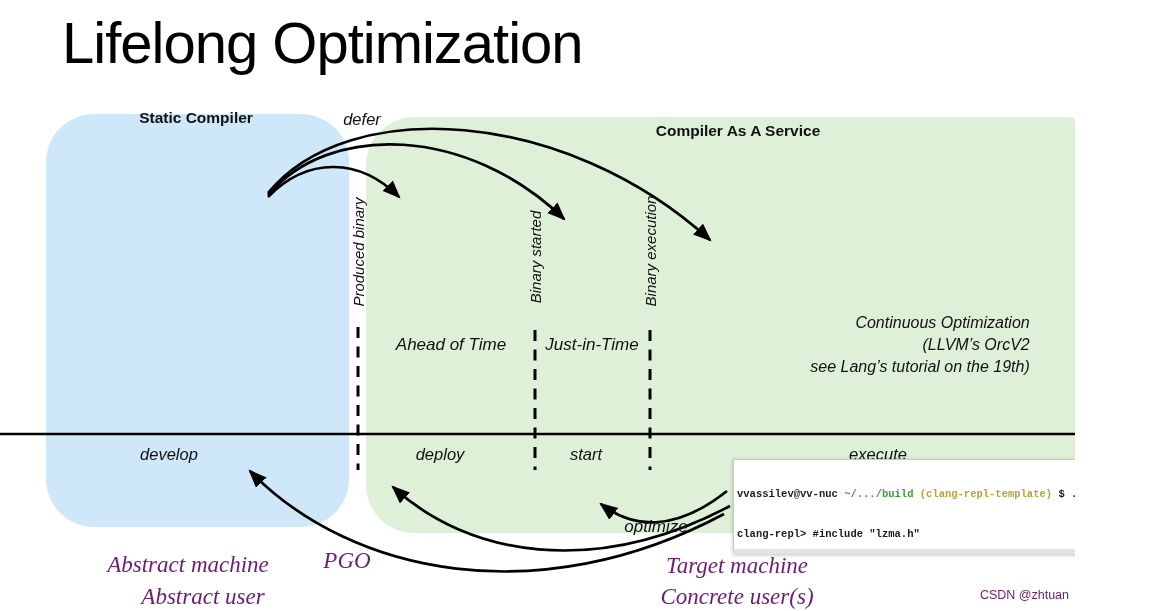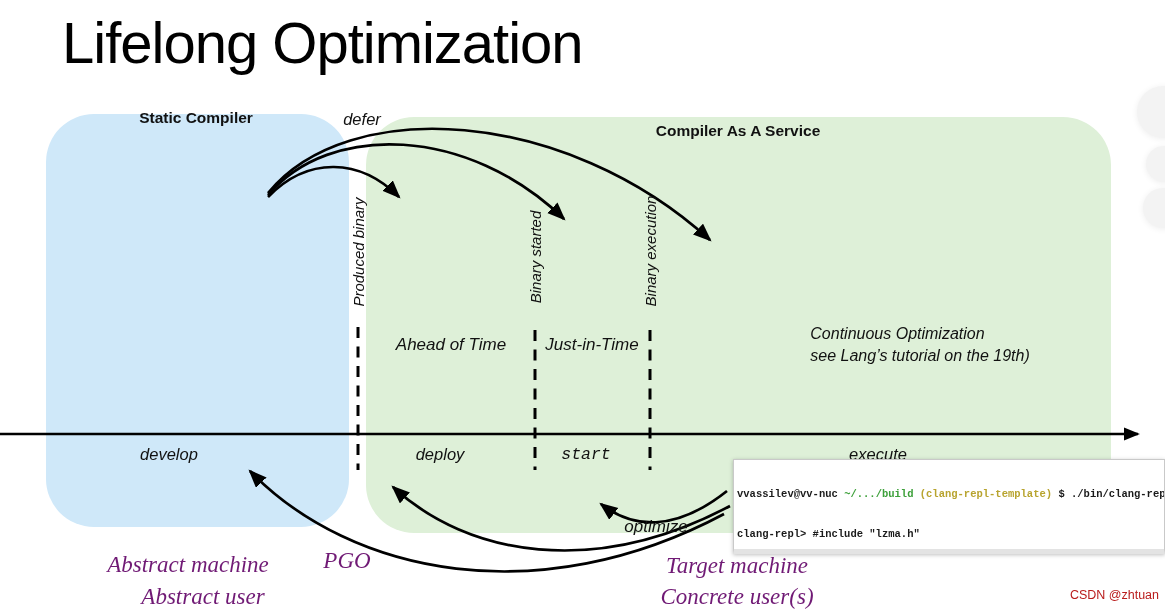--- a/index.html
+++ b/index.html
@@ -1,33 +1,33 @@
 <!DOCTYPE html>
 <html><head>
 <meta charset="utf-8">
 <style>
   html,body{margin:0;padding:0;background:#fff;}
   #slide{
-    position:relative;width:1165px;height:611px;background:#ffffff;
+    position:relative;width:1075px;height:611px;background:#ffffff;
     overflow:hidden;font-family:"Liberation Sans",sans-serif;color:#000;
   }
   .abs{position:absolute;}
   .ctr{transform:translate(-50%,-50%);white-space:nowrap;}
   .rot{transform:translate(-50%,-50%) rotate(-90deg);white-space:nowrap;}
   #title{left:62px;top:10px;font-size:58px;line-height:1.15;letter-spacing:-1px;color:#000;}
   .box{border:none;}
   #static-box{left:46px;top:114px;width:303px;height:413px;border-radius:48px;}
   #caas-box{left:366px;top:117px;width:745px;height:416px;border-radius:48px;}
   .box-title{font-size:15.5px;font-weight:bold;color:#111;}
   .phase{font-size:16.5px;font-style:italic;color:#111;}
   .mode{font-size:17px;font-style:italic;color:#111;}
   .mslabel{font-size:15px;font-style:italic;color:#111;}
   .footer{font-size:23px;font-style:italic;color:#701a75;font-family:Liberation Serif, serif;}
   .arrowlabel{font-size:16.5px;font-style:italic;color:#111;}
-  #continuous{left:920px;top:345px;text-align:left;font-size:16px;font-style:italic;line-height:22px;color:#111;}
+  #continuous{left:920px;top:345px;text-align:right;font-size:16px;font-style:italic;line-height:22px;color:#111;}
   #continuous span{display:block;}
   svg{position:absolute;left:0;top:0;z-index:3;}
   .lbl{z-index:4;}
   #terminal{
     left:733px;top:459px;width:432px;height:95px;z-index:6;
     background:#ffffff;border:1px solid #c9c9c9;border-bottom:5px solid #e3e3e3;
     box-shadow:0 1px 4px rgba(0,0,0,0.25);
     font-family:"Liberation Mono","DejaVu Sans Mono",monospace;
     font-size:10.5px;font-weight:bold;line-height:13.2px;
     color:#1a1a1a;white-space:pre;overflow:hidden;padding:2px 0 0 3px;box-sizing:border-box;
@@ -80,38 +80,39 @@
   <div class="abs ctr footer lbl" style="left:347px;top:561px;">PGO</div>
 
   <div class="abs rot mslabel lbl" style="left:358px;top:252px;">Produced binary</div>
   <div class="abs rot mslabel lbl" style="left:535px;top:257px;">Binary started</div>
   <div class="abs rot mslabel lbl" style="left:650px;top:251px;">Binary execution</div>
 
   <div class="abs ctr mode lbl" style="left:451px;top:345px;">Ahead of Time</div>
   <div class="abs ctr mode lbl" style="left:592px;top:345px;">Just-in-Time</div>
   <div id="continuous" class="abs ctr lbl">
     <span>Continuous Optimization</span>
+    <span>(LLVM’s OrcV2</span>
     <span>see Lang’s tutorial on the 19th)</span>
   </div>
 
   <div class="abs ctr phase lbl" style="left:169px;top:454px;">develop</div>
   <div class="abs ctr phase lbl" style="left:440px;top:454px;">deploy</div>
-  <div class="abs ctr phase lbl" style="left:586px;top:454px;font-family:Liberation Mono, monospace;">start</div>
+  <div class="abs ctr phase lbl" style="left:586px;top:454px;">start</div>
   <div class="abs ctr phase lbl" style="left:878px;top:454px;font-style:italic;">execute</div>
 
   <div class="abs ctr footer lbl" style="left:188px;top:565px;">Abstract machine</div>
   <div class="abs ctr footer lbl" style="left:183px;top:597px;margin-left:20px;">Abstract user</div>
   <div class="abs ctr footer lbl" style="left:737px;top:566px;">Target machine</div>
   <div class="abs ctr footer lbl" style="left:737px;top:597px;">Concrete user(s)</div>
 
   <div id="terminal" class="abs">
     <div class="tline"><span>vvassilev@vv-nuc </span><span style="color: rgb(61, 160, 58);">~/.../build </span><span style="color: rgb(184, 164, 47);">(clang-repl-template) </span><span>$ ./bin/clang-repl</span></div>
     <div class="tline">clang-repl&gt; #include "lzma.h"</div>
     
     
     
     
     
   </div>
 
-  <div id="watermark" class="abs" style="color: #b91c1c;">CSDN @zhtuan</div>
+  <div id="watermark" class="abs" style="color: #701a75;">CSDN @zhtuan</div>
 
 </div>
 
 </body></html>

